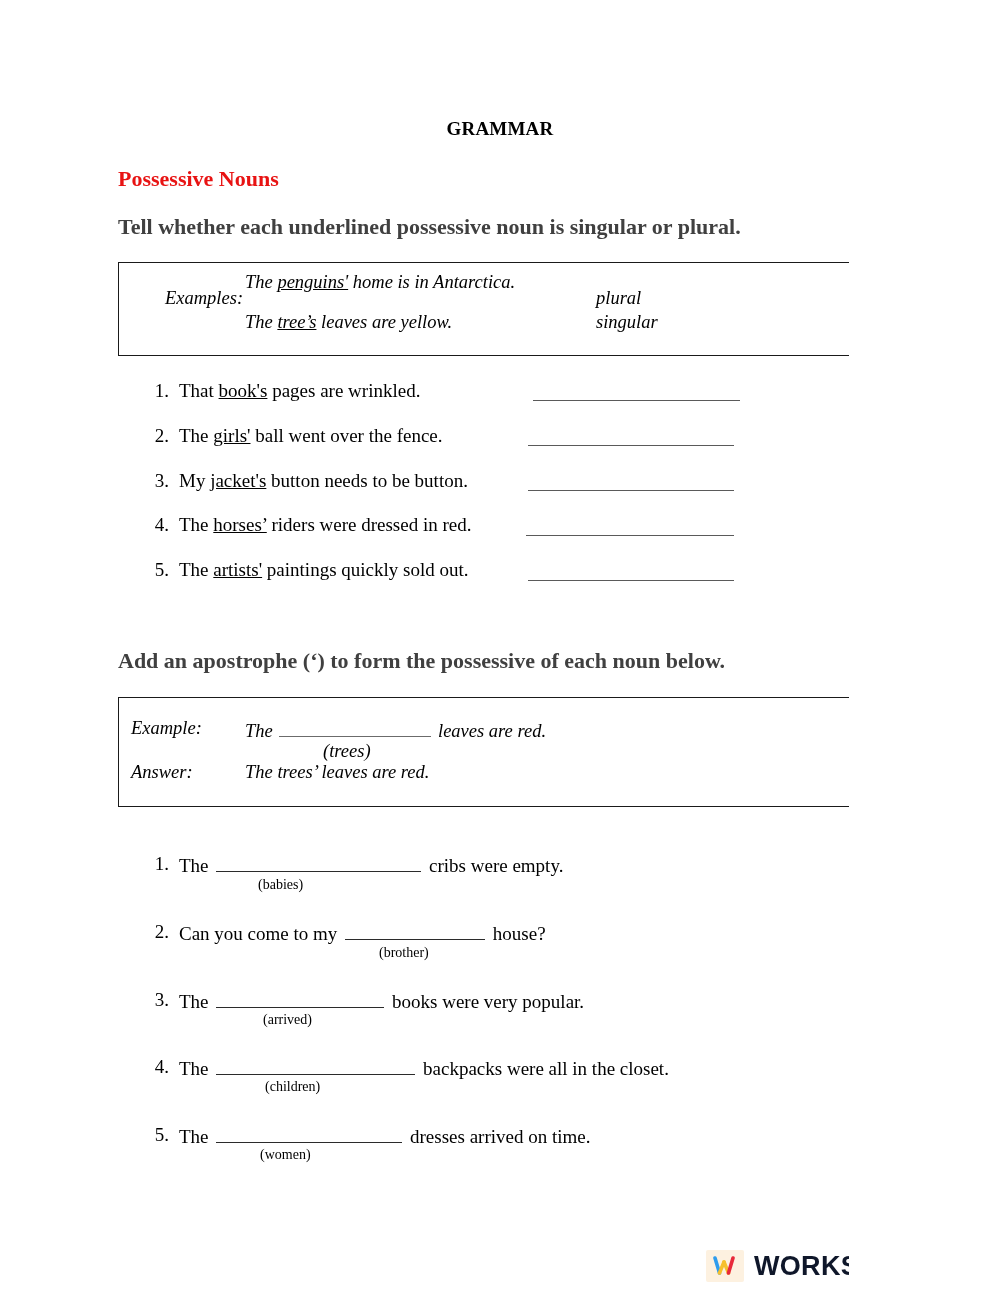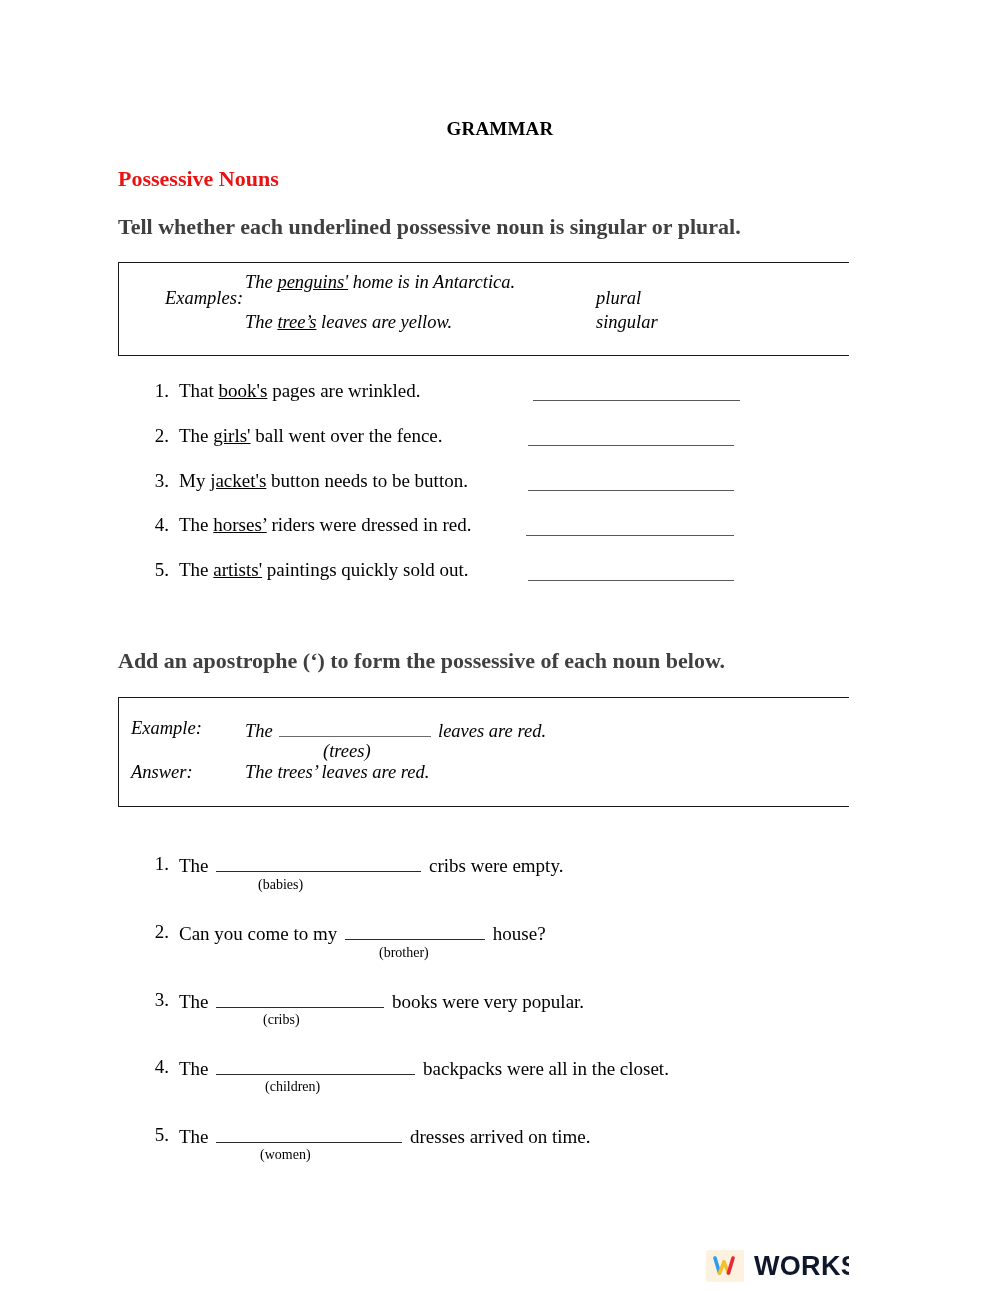--- a/index.html
+++ b/index.html
@@ -233,21 +233,21 @@
   <div class="q-item" style="top:921px;left:145px;">
     <span class="q-num">2.</span>
     <span class="q-text"><span>Can you come to my </span><span class="blank-inline" style="width:140px;"></span><span> house?</span></span>
   </div>
   <div class="q-hint" style="top:945px;left:379px;">(brother)</div>
 
   <div class="q-item" style="top:989px;left:145px;">
     <span class="q-num">3.</span>
     <span class="q-text"><span>The </span><span class="blank-inline" style="width:168px;"></span><span> books were very popular.</span></span>
   </div>
-  <div class="q-hint" style="top:1012px;left:263px;">(cribs)</div>
+  <div class="q-hint" style="top:1012px;left:263px;">(arrived)</div>
 
   <div class="q-item" style="top:1056px;left:145px;">
     <span class="q-num">4.</span>
     <span class="q-text"><span>The </span><span class="blank-inline" style="width:199px;"></span><span> backpacks were all in the closet.</span></span>
   </div>
   <div class="q-hint" style="top:1079px;left:265px;">(children)</div>
 
   <div class="q-item" style="top:1124px;left:145px;">
     <span class="q-num">5.</span>
     <span class="q-text"><span>The </span><span class="blank-inline" style="width:186px;"></span><span> dresses arrived on time.</span></span>

